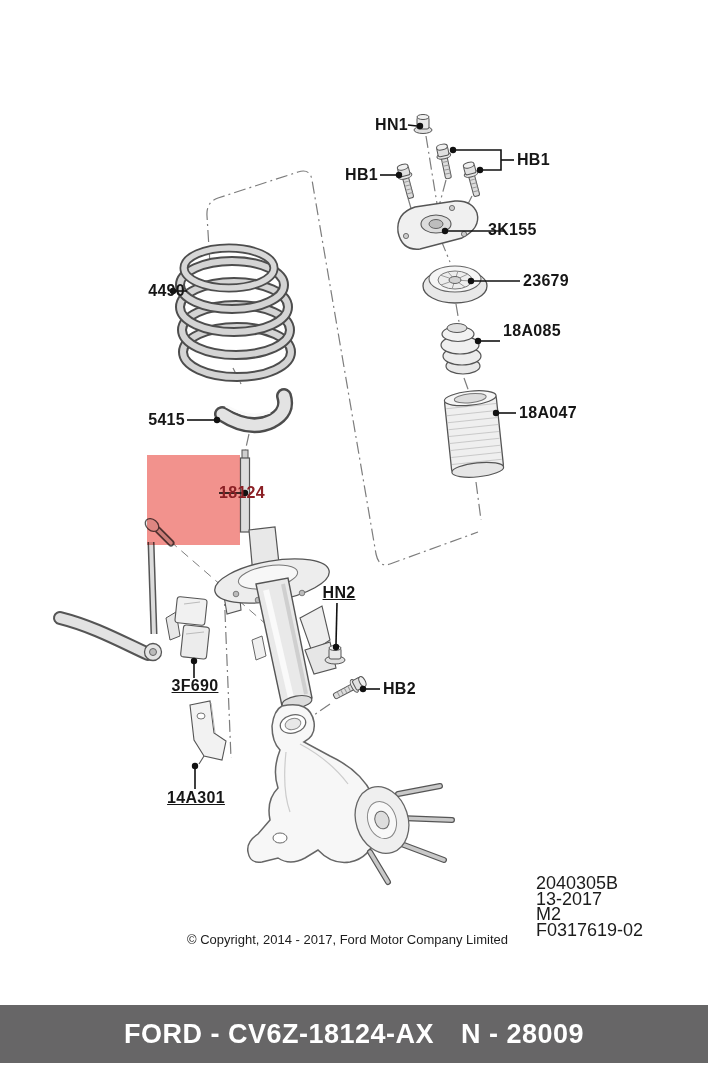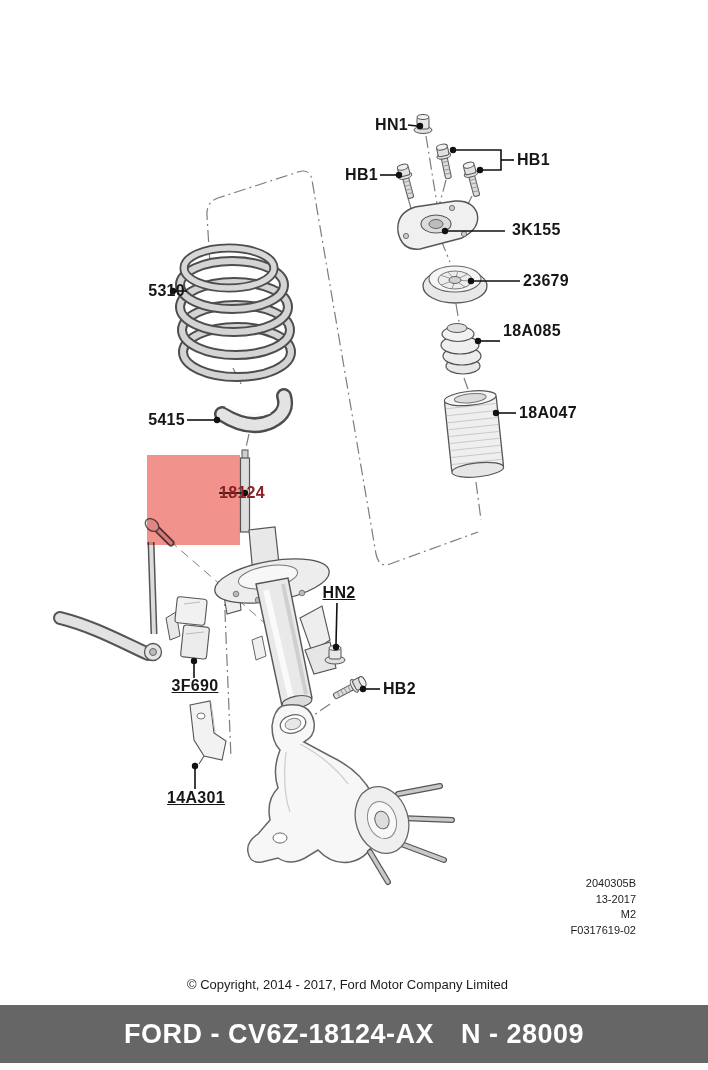--- a/index.html
+++ b/index.html
@@ -14,25 +14,25 @@
   }
   .callout{
     position:absolute;z-index:3;font-size:16px;font-weight:bold;color:#161616;
     white-space:nowrap;letter-spacing:.3px;
   }
   .a-l{transform:translate(0,-50%);}
   .a-r{transform:translate(-100%,-50%);}
   .a-c{transform:translate(-50%,-50%);text-decoration:underline;}
   .callout.hl{color:var(--highlight-label,#8b2025);margin-left:48px;}
   #copyright{
-    position:absolute;left:187px;top:977px;z-index:3;font-size:13px;color:#1c1c1c;
+    position:absolute;left:187px;top:932px;z-index:3;font-size:13px;color:#1c1c1c;
   }
   #doc-block{
-    position:absolute;left:520px;top:876px;width:116px;z-index:3;text-align:right;
-    font-size:11px;line-height:15.5px;color:#1c1c1c;
+    position:absolute;left:536px;top:876px;width:116px;z-index:3;text-align:left;
+    font-size:18px;line-height:15.5px;color:#1c1c1c;
   }
   #footer{
     position:absolute;left:0;top:1005px;width:708px;height:58px;z-index:4;
     background:var(--footer-bg,#676667);color:var(--footer-text,#fff);
     display:flex;align-items:center;justify-content:center;gap:27px;
     font-size:27px;font-weight:600;letter-spacing:.5px;
   }
 </style>
 </head>
 <body>
@@ -275,25 +275,25 @@
         <circle cx="194" cy="661" r="3.2"></circle>
       <circle cx="195" cy="766" r="3.2"></circle>
     </g>
   </svg>
 
   <div id="highlight-box"></div>
 
   <div class="callout a-r" style="left:408px;top:125px">HN1</div>
   <div class="callout a-r" style="left:378px;top:175px">HB1</div>
   <div class="callout a-l" style="left:517px;top:160px">HB1</div>
-  <div class="callout a-l" style="left:512px;top:230px">3K155</div>
+  <div class="callout a-l" style="left:488px;top:230px">3K155</div>
   <div class="callout a-l" style="left:523px;top:281px">23679</div>
   <div class="callout a-l" style="left:503px;top:331px">18A085</div>
   <div class="callout a-l" style="left:519px;top:413px">18A047</div>
-  <div class="callout a-r" style="left:185px;top:291px">5310</div>
+  <div class="callout a-r" style="left:185px;top:291px">4490</div>
   <div class="callout a-r" style="left:185px;top:420px">5415</div>
   <div class="callout a-r hl" style="left:217px;top:493px">18124</div>
   <div class="callout a-c" style="left:339px;top:593px">HN2</div>
   <div class="callout a-l" style="left:383px;top:689px">HB2</div>
   <div class="callout a-c" style="left:195px;top:686px">3F690</div>
   <div class="callout a-c" style="left:196px;top:798px">14A301</div>
 
   <div id="copyright">© Copyright, 2014 - 2017, Ford Motor Company Limited</div>
   <div id="doc-block">
     <div>2040305B</div>

